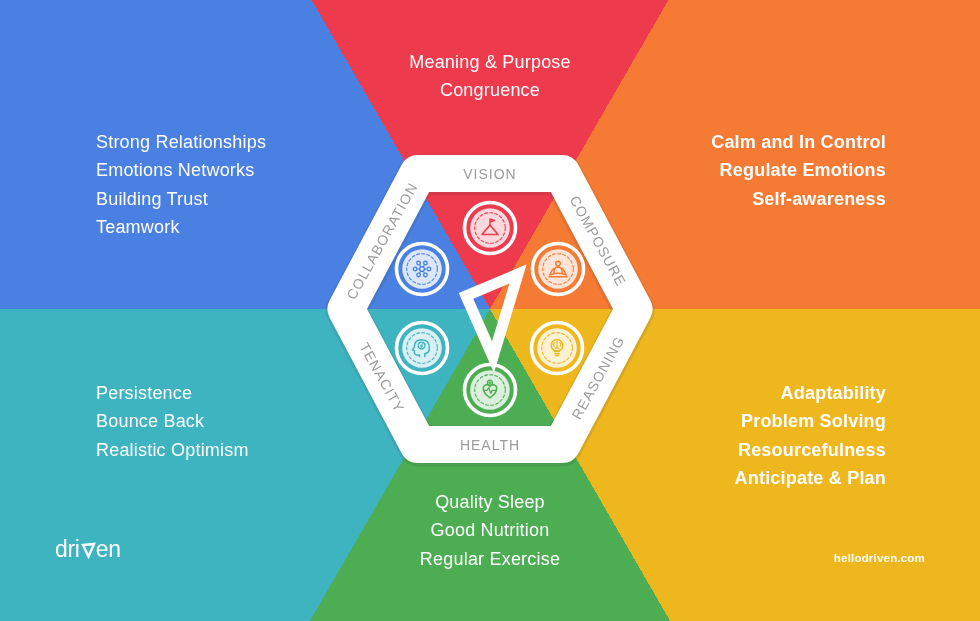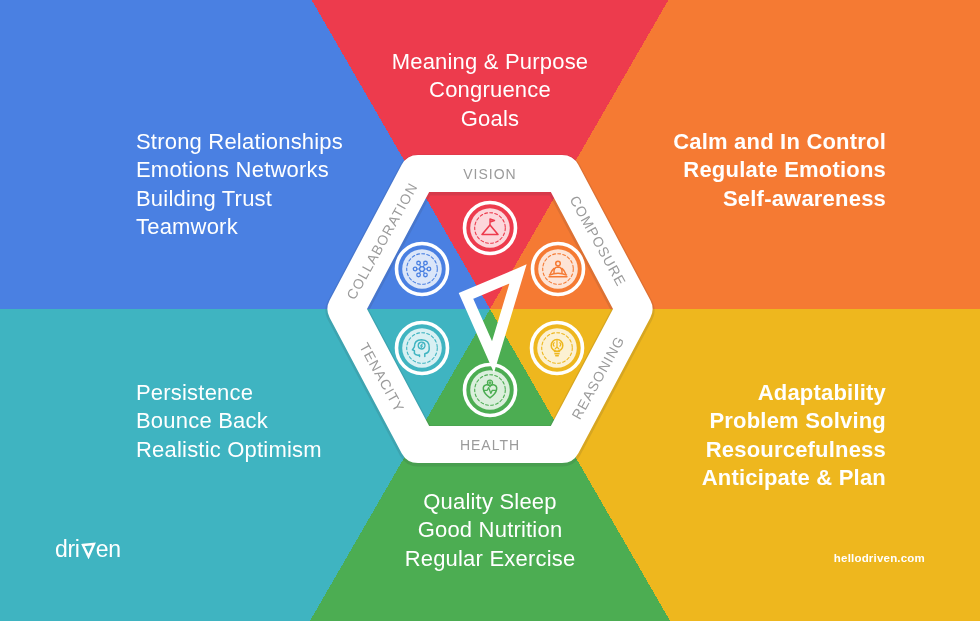--- a/index.html
+++ b/index.html
@@ -9,24 +9,24 @@
     background:#4a80e2;
     background-image:conic-gradient(from -30deg at 490px 309px,
       #ed3b4d 0deg 60deg,
       #f57a33 60deg 120deg,
       #eeb71e 120deg 180deg,
       #4cad52 180deg 240deg,
       #3fb4c1 240deg 300deg,
       #4a80e2 300deg 360deg);
   }
   .trait-block{
-    position:absolute; color:#ffffff; font-size:22px; font-weight:500;
+    position:absolute; color:#ffffff; font-size:18px; font-weight:500;
     line-height:28.3px; letter-spacing:0.2px; white-space:nowrap;
   }
-  .tb-left   { text-align:left;margin-left:40px;  }
+  .tb-left   { text-align:left;  }
   .tb-right  { text-align:right;font-weight:bold; }
   .tb-center { text-align:center; }
   #block-collaboration { left:96px;  top:128px; }
   #block-vision        { left:280px; top:48px;  width:420px; }
   #block-composure     { right:94px; top:128px; }
   #block-tenacity      { left:96px;  top:379px; }
   #block-reasoning     { right:94px; top:379px; }
   #block-health        { left:280px; top:488px; width:420px; }
   svg.emblem{ position:absolute; left:0; top:0; pointer-events:none; }
   svg text{
@@ -45,21 +45,20 @@
   }
 </style>
 </head>
 <body>
 
 <div class="canvas">
 
   <div class="trait-block tb-center" id="block-vision">
     <div>Meaning &amp; Purpose</div>
     <div>Congruence</div>
-    <div>Goals</div>
   </div>
 
   <div class="trait-block tb-left" id="block-collaboration">
     <div>Strong Relationships</div>
     <div>Emotions Networks</div>
     <div>Building Trust</div>
     <div>Teamwork</div>
   </div>
 
   <div class="trait-block tb-right" id="block-composure">

